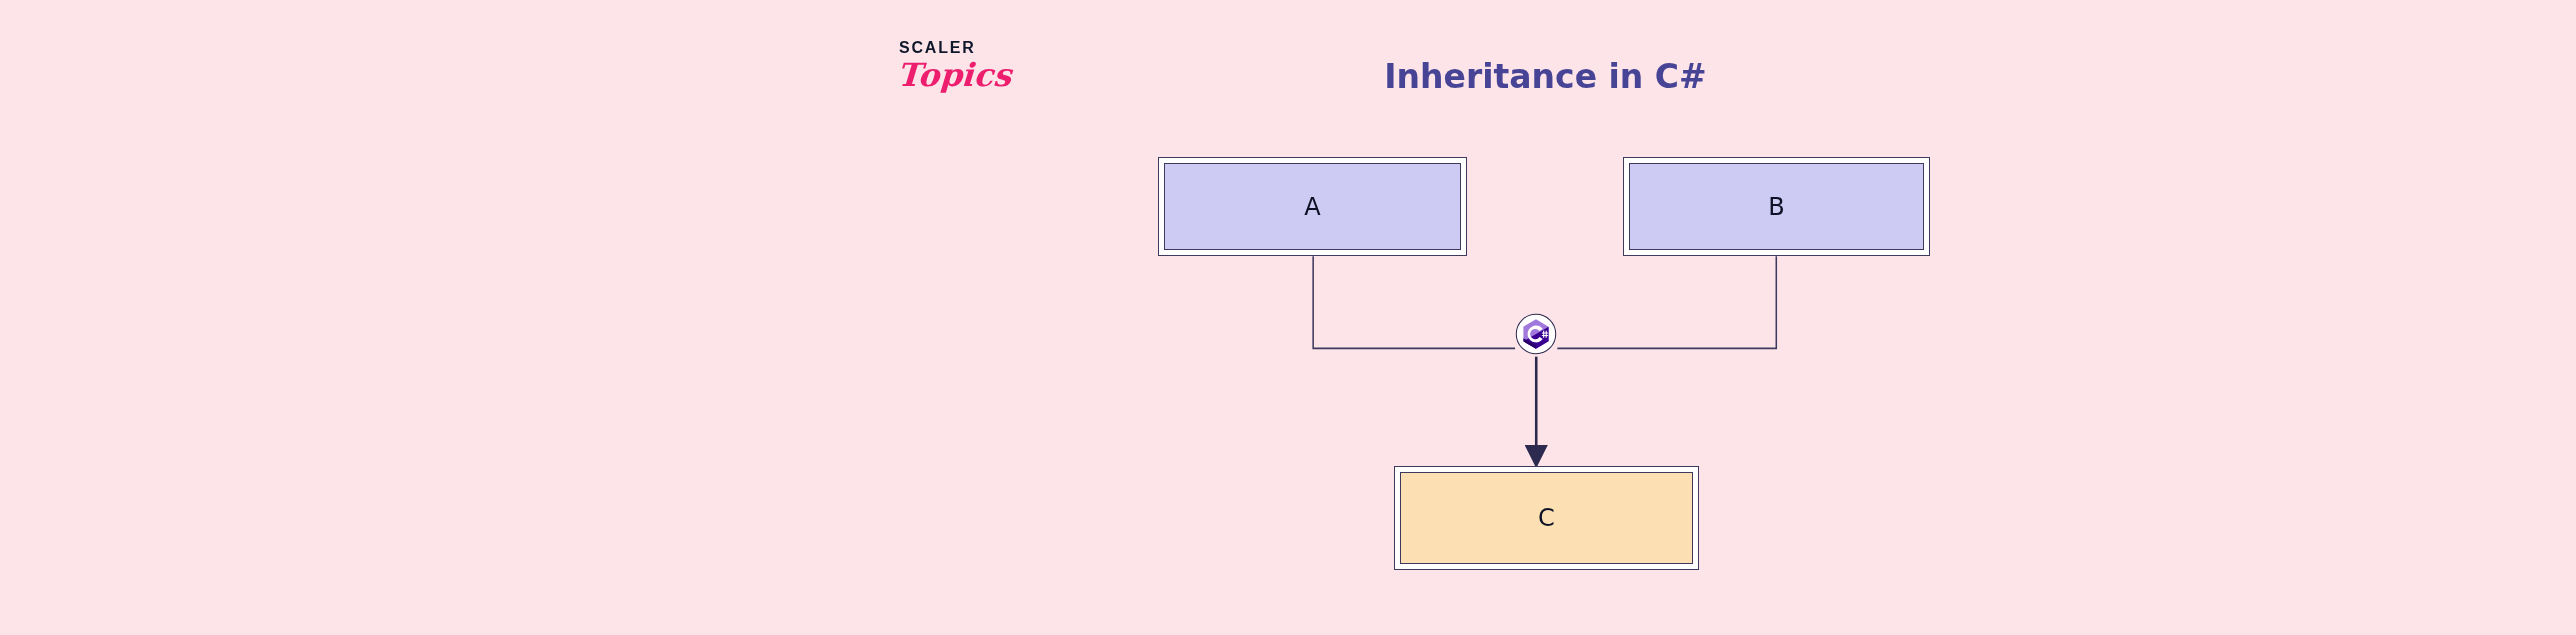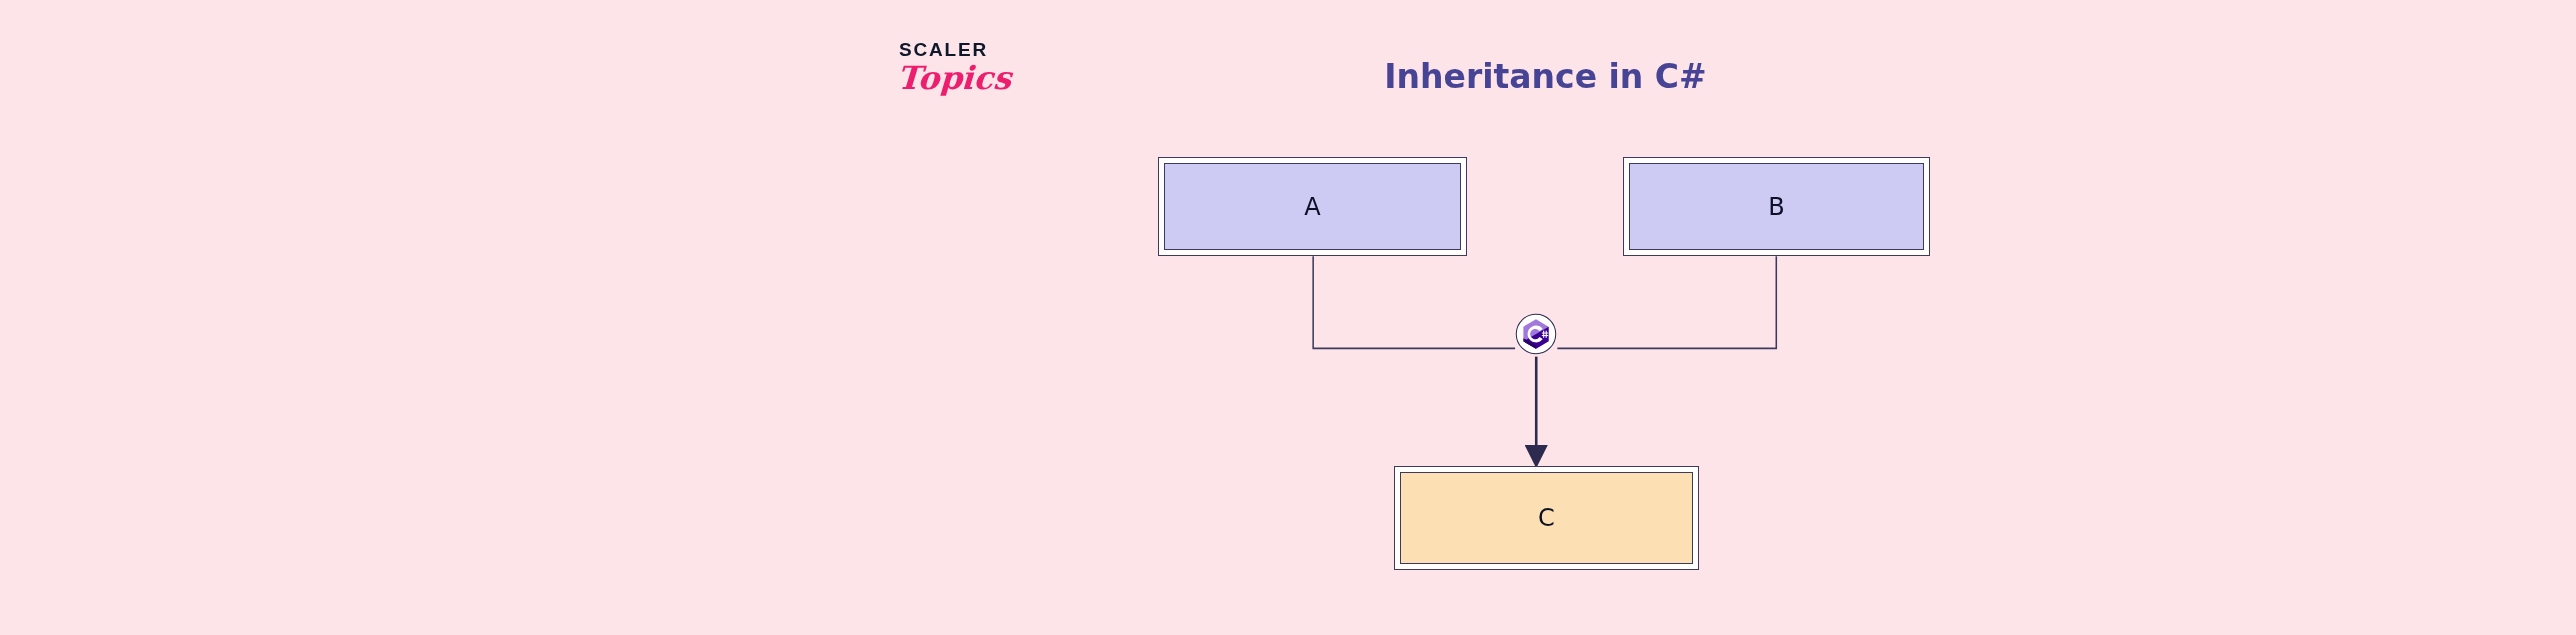--- a/index.html
+++ b/index.html
@@ -26,21 +26,21 @@
     position: absolute;
     left: 899px;
     top: 40px;
     width: 144px;
     height: 82px;
     user-select: none;
   }
   .brand-scaler {
     font-family: "Liberation Sans", sans-serif;
     font-weight: bold;
-    font-size: 19px;
+    font-size: 16px;
     letter-spacing: 1.8px;
     color: #0f172a;
     line-height: 1;
     display: block;
   }
   .brand-topics {
     font-family: "DejaVu Serif", serif;
     font-style: italic;
     font-weight: bold;
     font-size: 32px;

